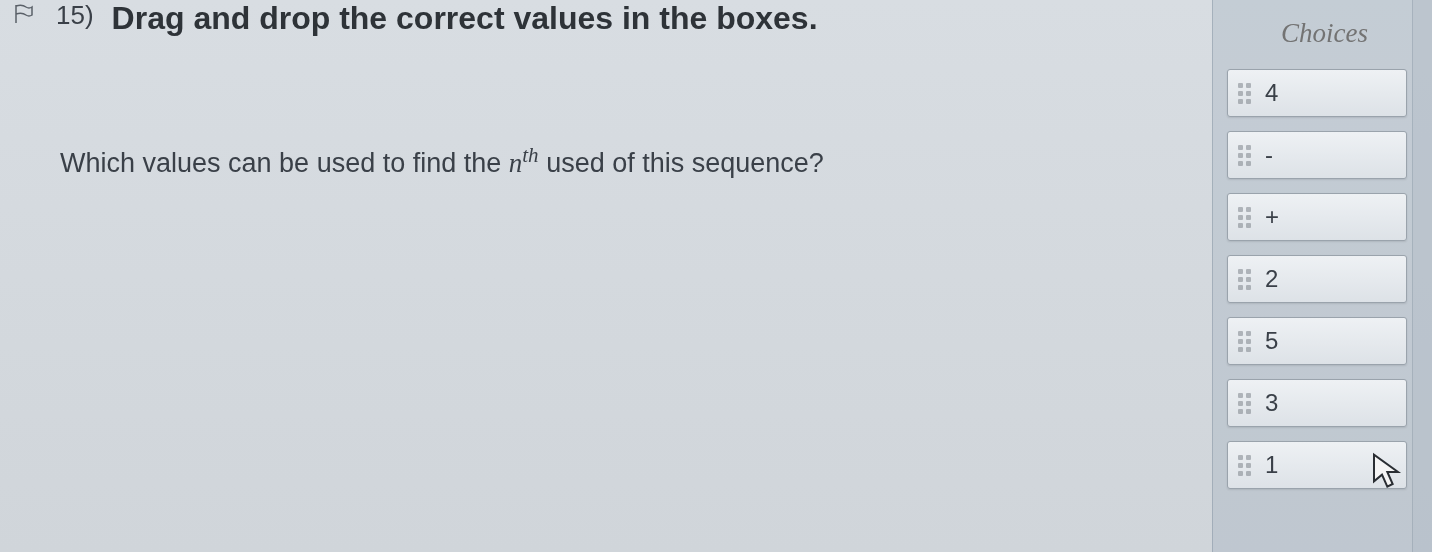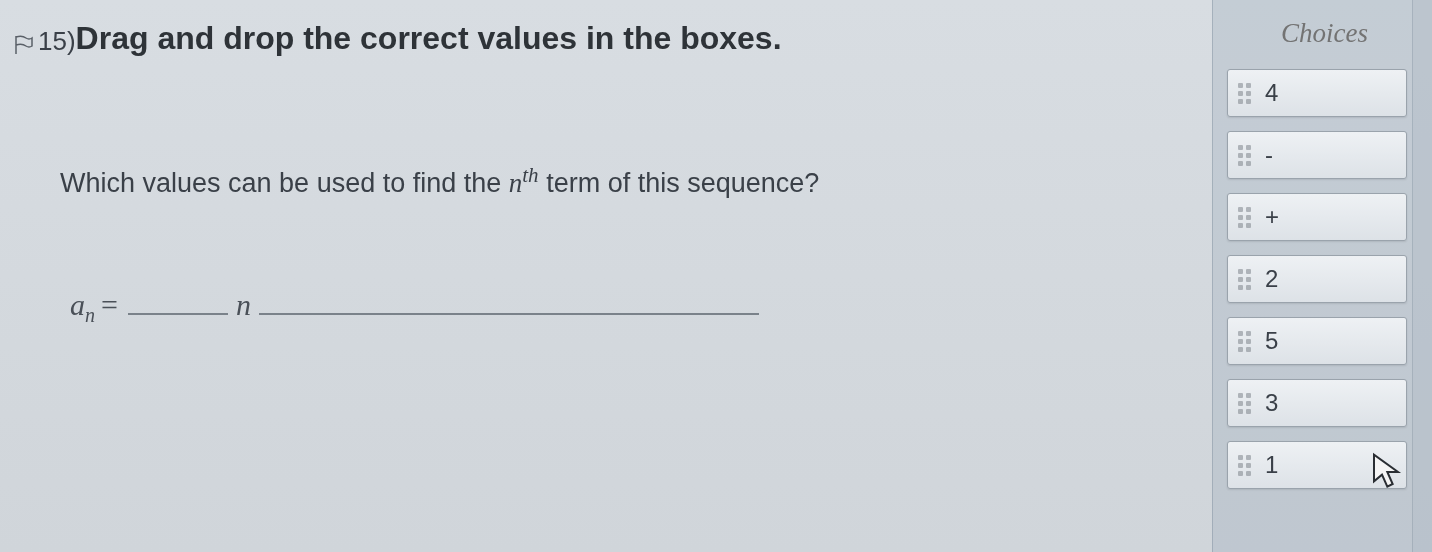--- a/index.html
+++ b/index.html
@@ -18,23 +18,23 @@
     .main-container {
       display: flex;
       height: 100%;
     }
     .question-area {
       flex: 1;
       padding: 0 20px 20px 10px;
     }
     .question-header {
       display: flex;
-      align-items: flex-end;
-      gap: 0;
-      margin-top: 20px;
+      align-items: flex-start;
+      gap: 18px;
+      margin-top: 0;
     }
     .flag-icon {
       width: 28px;
       height: 24px;
       flex-shrink: 0;
       margin-top: 2px;
     }
     .question-number {
       font-size: 26px;
       color: #3a4048;
@@ -183,30 +183,23 @@
       <svg class="flag-icon" viewBox="0 0 24 24">
         <path d="M4 3 L4 21 M4 4 Q10 2 14 5 Q17 7 20 5 L20 13 Q17 15 14 13 Q10 10 4 12 Z" fill="none" stroke="#5a6068" stroke-width="1.5"></path>
       </svg>
       <span class="question-number">15)</span>
       <span class="question-title">Drag and drop the correct values in the boxes.</span>
     </div>
 
     <div class="question-body">
 
       <div class="formula-question">
-        <span>Which values can be used to find the </span><span class="nth"><span>n</span><sup>th</sup></span><span> term of this sequence?</span>
-      </div>
-
-      <div class="formula-row">
-        <span class="formula-an"><span>a</span><sub>n</sub></span>
-        <span class="formula-equals">=</span>
-        <span class="drop-zone"></span>
-        <span class="formula-n">n</span>
-        <span class="drop-zone drop-zone-wide"></span>
-      </div>
+        <span>Which values can be used to find the </span><span class="nth"><span>n</span><sup>th</sup></span><span> used of this sequence?</span>
+      </div>
+
     </div>
   </div>
 
   <div class="choices-panel">
     <div class="choices-title">Choices</div>
 
     <div class="choice-item">
       <div class="grip-icon">
         <div class="grip-row">
             <div class="grip-dot"></div>

